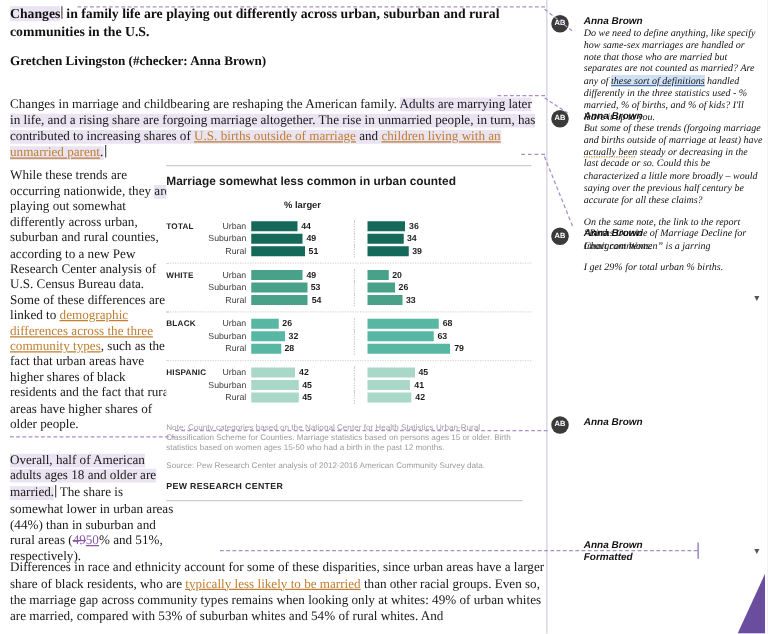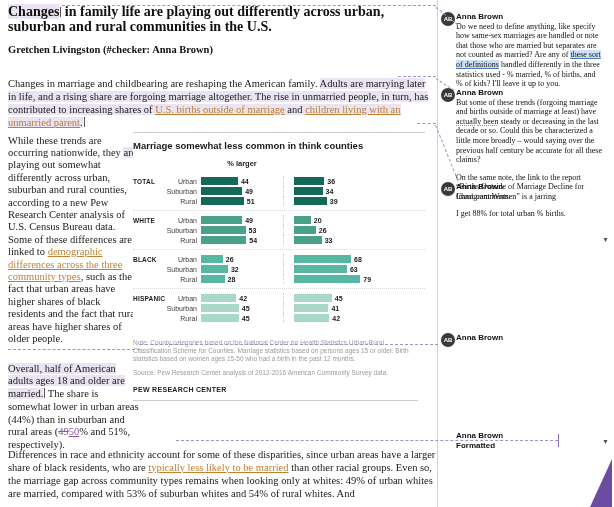--- a/index.html
+++ b/index.html
@@ -1,20 +1,20 @@
 <!DOCTYPE html>
 <html><head>
 <meta charset="utf-8">
 <style>
   html,body{margin:0;padding:0;}
   body{width:614px;height:507px;position:relative;background:#fff;overflow:hidden;
        font-family:"Liberation Serif",serif;color:#1a1a1a;}
   
   .doc{position:absolute;left:0;top:0;width:437px;height:507px;background:#fff;}
-  .title{position:absolute;left:8px;top:4px;width:424px;font-weight:bold;font-size:14px;line-height:15px;color:#111;}
+  .title{position:absolute;left:8px;top:4px;width:424px;font-weight:bold;font-size:11px;line-height:15px;color:#111;}
   .byline{position:absolute;left:8px;top:44px;font-weight:bold;font-size:10.5px;color:#111;}
   .para1{position:absolute;left:8px;top:66px;width:427px;font-size:10.5px;line-height:13px;}
   .leftcol{position:absolute;left:8px;top:124px;width:131px;font-size:10.5px;line-height:12.4px;}
   .para3{position:absolute;left:8px;top:352px;width:131px;font-size:10.5px;line-height:12.8px;}
   .para4{position:absolute;left:8px;top:437px;width:428px;font-size:10.5px;line-height:13px;}
   .hl{background:#e9e3f2;}
   a.doclink{color:#c07f31;text-decoration:underline;cursor:pointer;}
   .del{color:#8a56a5;text-decoration:line-through;}
   .ins{color:#8a56a5;text-decoration:underline;}
   .caret{display:inline-block;width:1px;height:10px;background:#555;vertical-align:-1px;margin-left:1px;}
@@ -40,21 +40,21 @@
   .csource{margin-top:6px;font-size:6.5px;line-height:8px;color:#9b9b9b;width:276px;}
   .cbrand{margin-top:9px;font-weight:bold;font-size:7px;letter-spacing:.3px;color:#222;}
   .cbottom{border-bottom:1px solid #ccc;margin-top:7px;width:285px;}
   
   .comments{position:absolute;left:437px;top:0;width:176px;height:507px;background:#fff;
             border-left:1px solid #d4cde0;border-right:1px solid #cfcfcf;}
   .comment{position:absolute;left:3px;width:170px;display:flex;align-items:flex-start;cursor:pointer;}
   .avatar{flex:0 0 14px;width:14px;height:14px;border-radius:50%;background:#3a3a3a;color:#fff;
           font:bold 6px "Liberation Sans",sans-serif;display:flex;align-items:center;justify-content:center;}
   .avslot{flex:0 0 14px;width:14px;height:14px;}
-  .cbody{margin-left:1px;width:148px;font-size:8px;line-height:9.6px;color:#111;}
+  .cbody{margin-left:12px;width:148px;font-size:8px;line-height:9.6px;color:#111;font-style:italic;}
   .cauthor{font-family:"Liberation Sans",sans-serif;font-weight:bold;font-size:8px;color:#111;}
   .cstatus{font-family:"Liberation Sans",sans-serif;font-weight:bold;font-size:8px;color:#111;}
   .cbody p{margin:0 0 8px 0;}
   .cbody .item{margin:0 0 5px 0;}
   .sel{background:#cfe0f5;text-decoration:underline;text-decoration-color:#4a78b5;}
   .sp{text-decoration:underline dotted #d28b2d;}
   .chev{position:absolute;font-size:7px;color:#555;cursor:pointer;font-family:"Liberation Sans",sans-serif;}
   
   .dash{position:absolute;border-top:1px dashed #a78fc8;height:0;}
   .tick{position:absolute;border-left:1px solid #8a6db5;width:0;}
@@ -72,21 +72,21 @@
 
   <p class="para1"><span>Changes in marriage and childbearing are reshaping the American family. </span><span class="hl"><span>Adults are marrying later in life, and a rising share are forgoing marriage altogether. The rise in unmarried people, in turn, has contributed to increasing shares of </span><a class="doclink">U.S. births outside of marriage</a><span> and </span><a class="doclink">children living with an unmarried parent</a><span>.</span></span><span class="caret"></span></p>
 
   <p class="leftcol"><span>While these trends are occurring nationwide, they </span><span class="hl">are</span><span class="caret"></span><span> playing out somewhat differently across urban, suburban and rural counties, according to a new Pew Research Center analysis of U.S. Census Bureau data. Some of these differences are linked to </span><a class="doclink">demographic differences across the three community types</a><span>, such as the fact that urban areas have higher shares of black residents and the fact that rural areas have higher shares of older people.</span></p>
 
   <p class="para3"><span class="hl">Overall, half of American adults ages 18 and older are married.</span><span class="caret"></span><span> The share is somewhat lower in urban areas (44%) than in suburban and rural areas (</span><span class="del">49</span><span class="ins">50</span><span>% and 51%, respectively).</span></p>
 
   <p class="para4"><span>Differences in race and ethnicity account for some of these disparities, since urban areas have a larger share of black residents, who are </span><a class="doclink">typically less likely to be married</a><span> than other racial groups. Even so, the marriage gap across community types remains when looking only at whites: 49% of urban whites are married, compared with 53% of suburban whites and 54% of rural whites. And</span></p>
 
   <div class="chart">
-    <div class="ctitle">Marriage somewhat less common in think counties</div>
+    <div class="ctitle">Marriage somewhat less common in urban counted</div>
     <div class="chead">
       <span class="hspacer"></span>
       <span class="h1">% larger</span>
     </div>
     <div id="chart-groups">
         <div class="cgroup">
           <span class="glab">TOTAL</span>
           <div class="crow">
             <span class="rlabel">Urban</span>
             <div class="bcell b1">
@@ -261,21 +261,21 @@
       </div>
     </div>
   </div>
 
   <div class="comment" style="top:182px;">
     <div class="avatar">AB</div>
     <div class="cbody">
       <div class="cauthor">Anna Brown</div>
       <div>
         <p>Chart comments:</p>
-        <div class="item">I get 88% for total urban % births.</div>
+        <div class="item">I get 29% for total urban % births.</div>
       </div>
     </div>
   </div>
 
   <div class="comment" style="top:333px;">
     <div class="avatar">AB</div>
     <div class="cbody">
       <div class="cauthor">Anna Brown</div>
     </div>
   </div>

